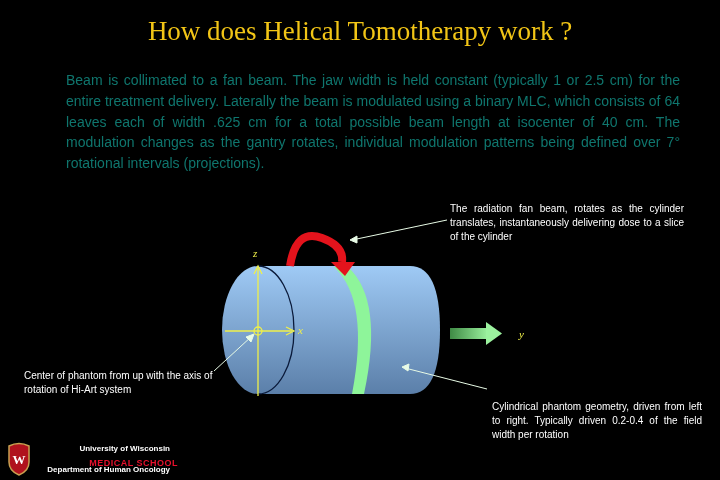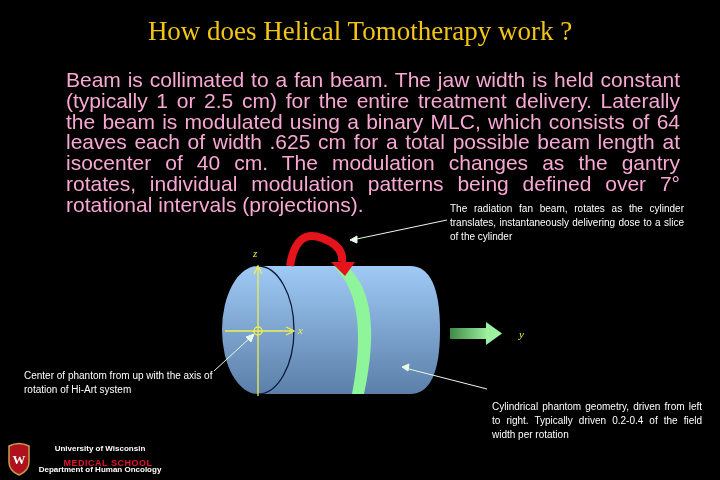--- a/index.html
+++ b/index.html
@@ -1,25 +1,25 @@
 <!DOCTYPE html>
 <html><head>
 <meta charset="utf-8">
 <style>
   html, body { margin:0; padding:0; background:#000; }
   body { width:720px; height:480px; position:relative; overflow:hidden; font-family:"Liberation Sans", sans-serif; color:#fff; }
   .title { position:absolute; left:0; top:16px; width:720px; text-align:center; color:#f2c516; font-size:27px; font-family:Liberation Serif, serif; }
-  .body-text { position:absolute; left:66px; top:70px; width:614px; font-size:21px; line-height:20.8px; text-align:justify; color:#f9a8d4; }
+  .body-text { position:absolute; left:66px; top:70px; width:614px; font-size:14px; line-height:20.8px; text-align:justify; color:#0f766e; }
   .note { position:absolute; font-size:10px; line-height:14.2px; color:#fff; }
   .note-top { left:450px; top:202px; width:234px; text-align:justify; }
   .note-left { left:24px; top:369px; width:190px; text-align:left; }
   .note-right { left:492px; top:400px; width:210px; text-align:justify; }
   .diagram { position:absolute; left:0; top:0; width:720px; height:480px; }
   .footer { position:absolute; left:0; top:440px; width:200px; height:40px; }
-  .footer .line { position:absolute; left:30px; width:140px; text-align:center; font-weight:bold; font-size:8px; line-height:10px; }
+  .footer .line { position:absolute; left:30px; width:140px; text-align:right; font-weight:bold; font-size:8px; line-height:10px; }
   .footer .l1 { top:4px; color:#fff; }
   .footer .l2 { top:18px; color:#e8112d; font-size:9px; letter-spacing:0.5px;padding-left:8px; }
   .footer .l3 { top:25px; color:#fff; }
   .crest { position:absolute; left:7px; top:442px; }
 </style>
 </head>
 <body>
 
 <div class="title">How does Helical Tomotherapy work ?</div>
 

